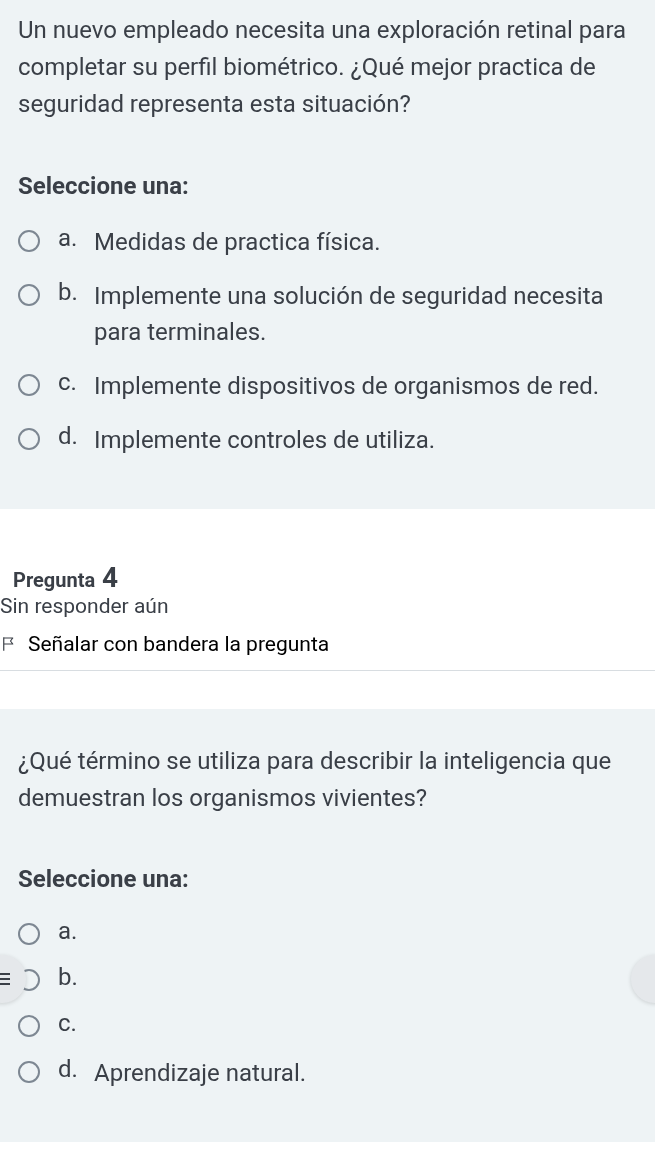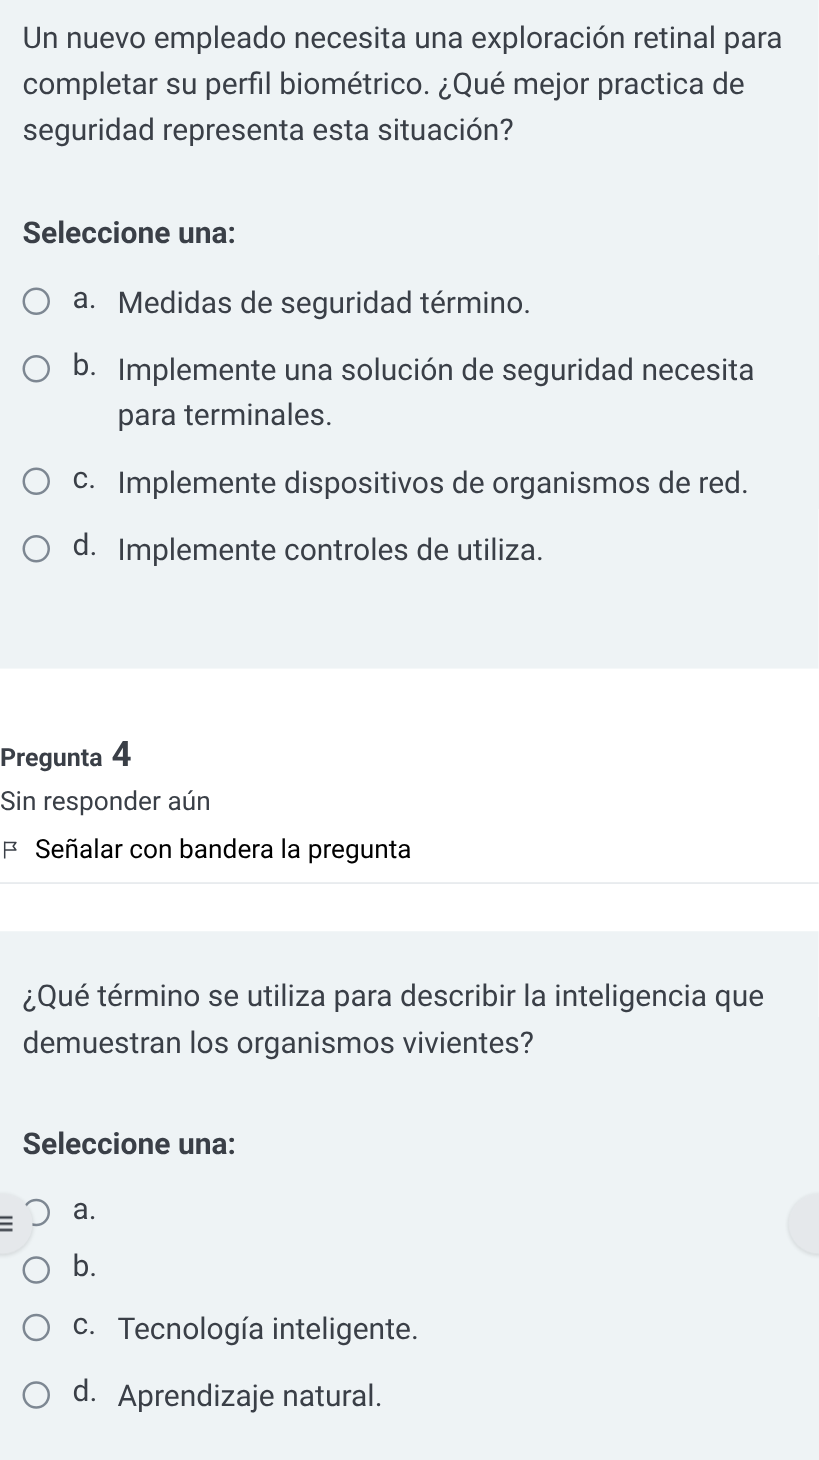--- a/index.html
+++ b/index.html
@@ -4,21 +4,21 @@
 <style>
   * { box-sizing: border-box; margin: 0; padding: 0; }
   html, body {
     width: 655px;
     font-family: -apple-system, BlinkMacSystemFont, "Segoe UI", Roboto, Arial, sans-serif;
     color: #3a3f47;
     background: #fff;
   }
   .question-body {
     background: #eef3f5;
-    padding: 0 18px 59px 18px;
+    padding: 0 18px 33px 18px;
   }
   .qtext {
     font-size: 24px;
     line-height: 1.55;
     color: #3a3f47;
     padding-top: 12px;
   }
   .prompt {
     font-size: 24px;
     margin-top: 48px;
@@ -62,33 +62,33 @@
     background: #fff;
   }
   .info-block {
     background: #fff;
     padding: 14px 0 14px 0;
     border-bottom: 1px solid #d8dde1;
   }
   .info-line1 {
     font-size: 20px;
     color: #3a3f47;
+    padding-left: 13px;
   }
   .info-line1 .qnum {
     font-size: 28px;
     font-weight: 700;
     margin-left: 2px;
   }
   .info-line1 .qlabel {
     font-weight: 700;
   }
   .info-line2 {
     font-size: 21px;
     color: #3a3f47;
-    margin-top: 10px;
   }
   .flag-line {
     display: flex;
     align-items: center;
     margin-top: 14px;
     cursor: pointer;
   }
   .flag-icon {
     width: 18px;
     height: 18px;
@@ -133,21 +133,21 @@
 </head>
 <body>
 
 <div class="question-body">
   <div class="qtext">Un nuevo empleado necesita una exploración retinal para completar su perfil biométrico. ¿Qué mejor practica de seguridad representa esta situación?</div>
   <div class="prompt">Seleccione una:</div>
   <div class="answers">
     <label class="answer-row">
       <input type="radio" name="q3" style="">
       <span class="opt-letter">a.</span>
-      <span class="opt-text">Medidas de seguridad término.</span>
+      <span class="opt-text">Medidas de practica física.</span>
     </label>
     <label class="answer-row">
       <input type="radio" name="q3" style="">
       <span class="opt-letter">b.</span>
       <span class="opt-text">Implemente una solución de seguridad necesita para terminales.</span>
     </label>
     <label class="answer-row">
       <input type="radio" name="q3" style="">
       <span class="opt-letter">c.</span>
       <span class="opt-text">Implemente dispositivos de organismos de red.</span>
@@ -188,21 +188,20 @@
       <input type="radio" name="q4" style="">
       <span class="opt-letter">a.</span>
     </label>
     <label class="answer-row">
       <input type="radio" name="q4" style="">
       <span class="opt-letter">b.</span>
     </label>
     <label class="answer-row">
       <input type="radio" name="q4" style="">
       <span class="opt-letter">c.</span>
-      <span class="opt-text">Tecnología inteligente.</span>
     </label>
     <label class="answer-row">
       <input type="radio" name="q4" style="">
       <span class="opt-letter">d.</span>
       <span class="opt-text">Aprendizaje natural.</span>
     </label>
   </div>
 </div>
 
 <div class="floating-btn floating-left">

